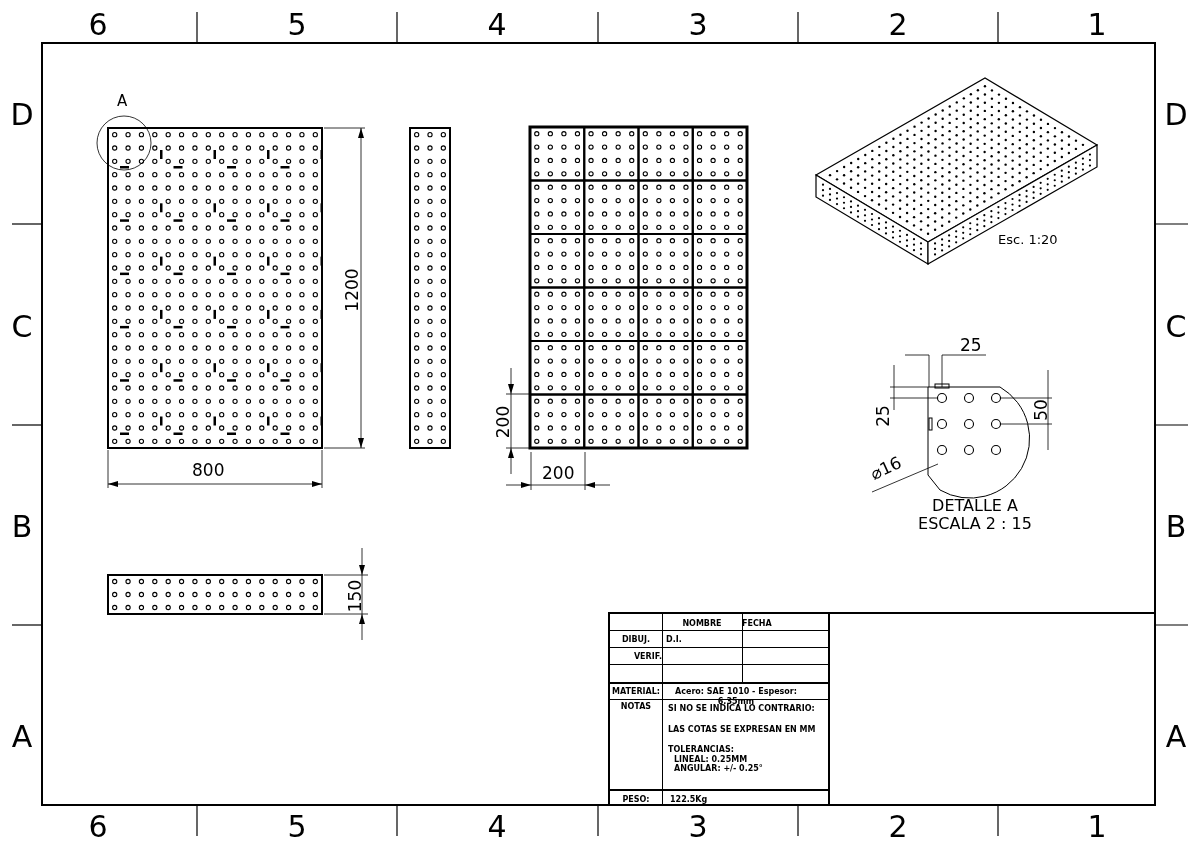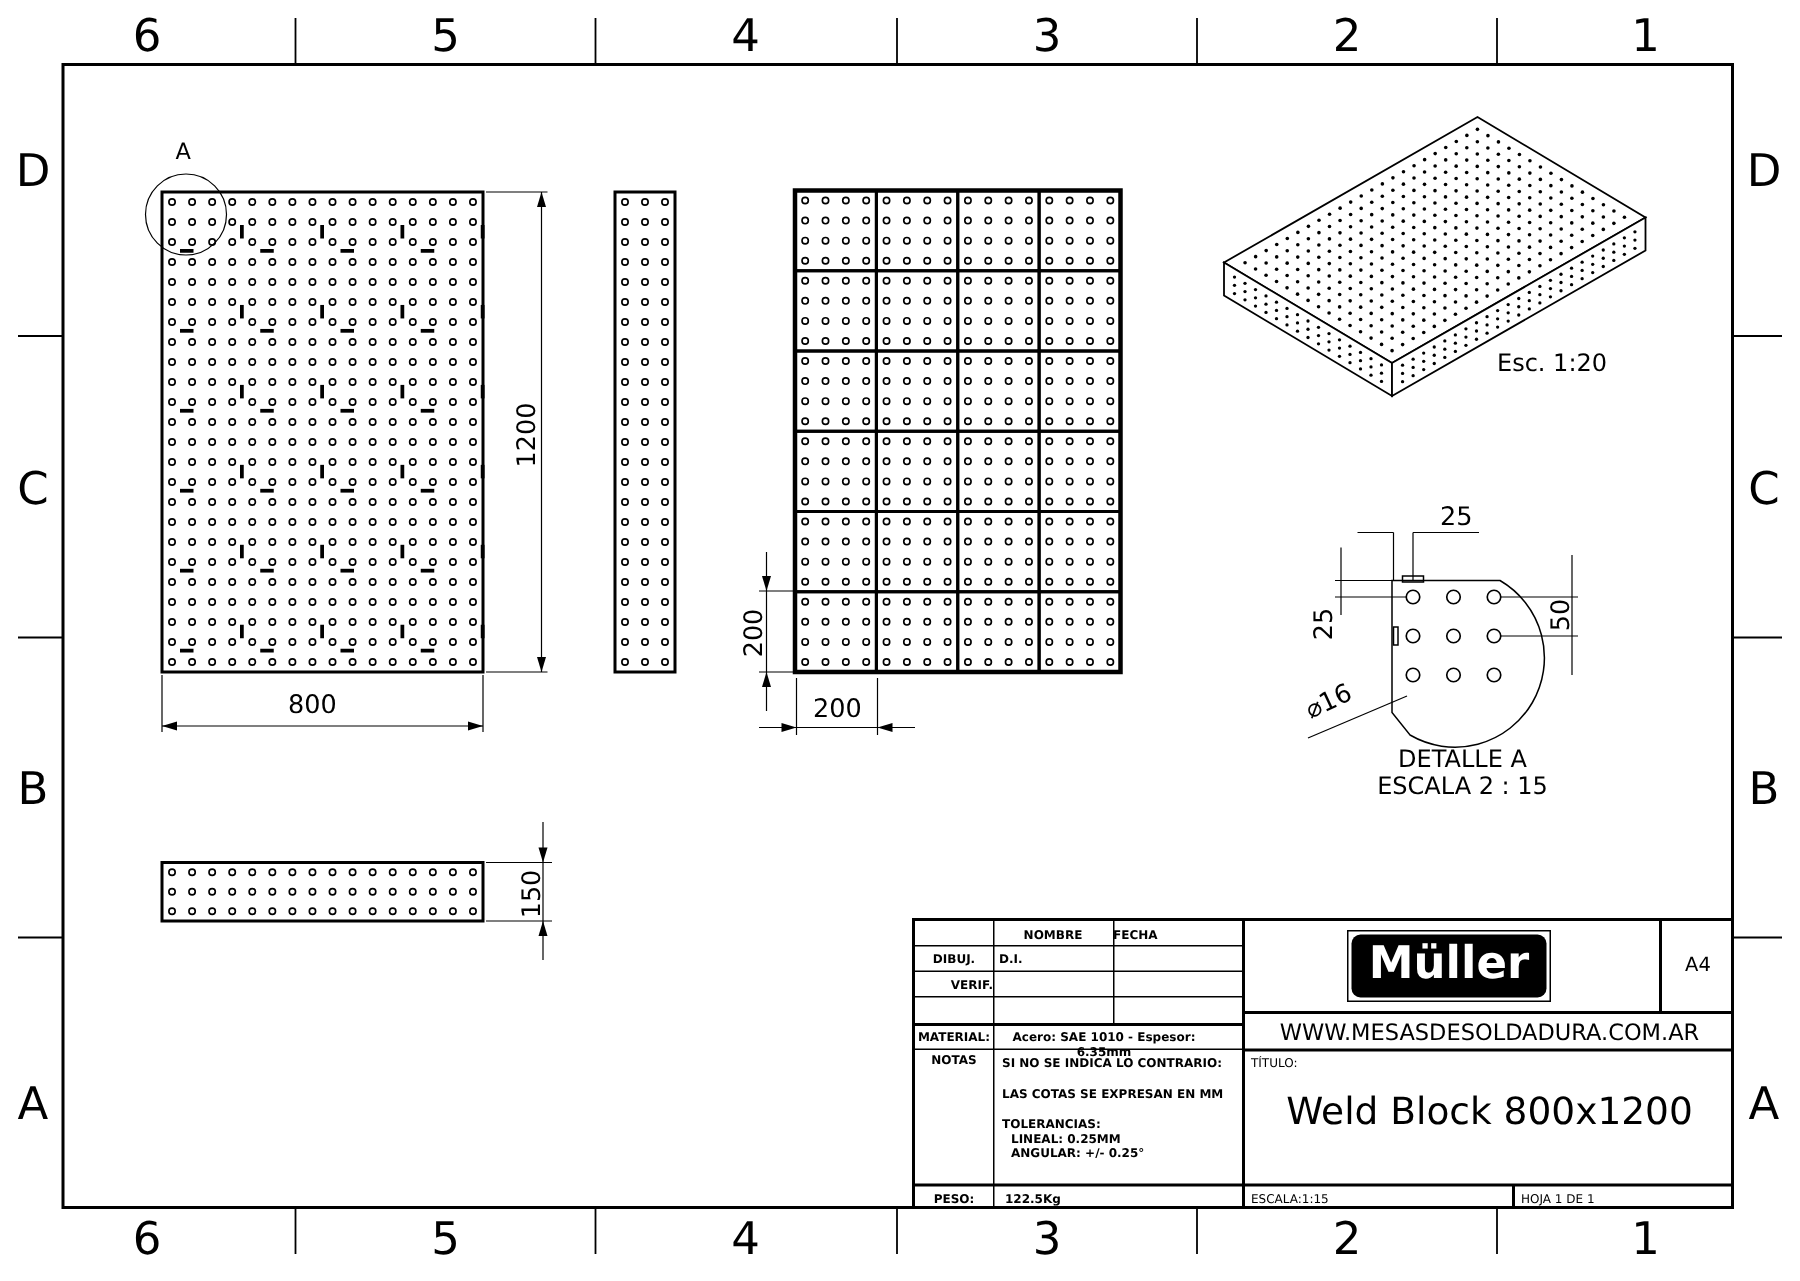--- a/index.html
+++ b/index.html
@@ -1552,21 +1552,21 @@
       <polygon points="585,485 595,482 595,488"></polygon>
   </g>
 </svg>
 
 <div class="abs" style="left:192px;top:460px;font-size:17px">800</div>
 <div class="abs" style="left:330px;top:280px;font-size:17px;transform:rotate(-90deg)">1200</div>
 <div class="abs" style="left:339px;top:586px;font-size:17px;transform:rotate(-90deg)">150</div>
 <div class="abs" style="left:487px;top:412px;font-size:17px;transform:rotate(-90deg)">200</div>
 <div class="abs" style="left:542px;top:463px;font-size:17px">200</div>
 <div class="abs" style="left:117px;top:92px;font-size:15px">A</div>
-<div class="abs" style="left:998px;top:232px;font-size:16px">Esc. 1:20</div>
+<div class="abs" style="left:998px;top:232px;font-size:13px">Esc. 1:20</div>
 <div class="abs" style="left:960px;top:335px;font-size:17px">25</div>
 <div class="abs" style="left:872px;top:406px;font-size:17px;transform:rotate(-90deg)">25</div>
 <div class="abs" style="left:1030px;top:400px;font-size:17px;transform:rotate(-90deg)">50</div>
 <div class="abs" style="left:870px;top:458px;font-size:17px;transform:rotate(-25deg)"><span>⌀</span><span>16</span></div>
 <div class="abs" style="left:920px;top:496px;font-size:16px;width:110px;text-align:center">DETALLE A</div>
 <div class="abs" style="left:895px;top:514px;font-size:16px;width:160px;text-align:center">ESCALA 2 : 15</div>
 
 <div class="abs" style="left:608px;top:612px;width:546px;height:192px;border:2px solid #000;border-right:none;border-bottom:none;box-sizing:border-box;">
 
   <div class="abs" style="left:0;top:0;width:218px;height:190px;border-right:2px solid #000;font-weight:bold;">
@@ -1588,29 +1588,13 @@
     <div class="tb" style="left:0;top:88px;width:52px;text-align:center">NOTAS</div>
     <div class="tb" style="left:58px;top:90px">SI NO SE INDICA LO CONTRARIO:</div>
     <div class="tb" style="left:58px;top:111px">LAS COTAS SE EXPRESAN EN MM</div>
     <div class="tb" style="left:58px;top:131px">TOLERANCIAS:</div>
     <div class="tb" style="left:64px;top:141px">LINEAL: 0.25MM</div>
     <div class="tb" style="left:64px;top:150px">ANGULAR: +/- 0.25°</div>
     <div class="tb" style="left:0;top:181px;width:52px;text-align:center">PESO:</div>
     <div class="tb" style="left:60px;top:181px">122.5Kg</div>
   </div>
 
-  <div class="abs" style="left:220px;top:0;width:326px;height:190px;">
-    <div class="abs" style="left:0;top:60px;width:326px;height:1px;border-top:2px solid #000"></div>
-    <div class="abs" style="left:0;top:85px;width:326px;height:1px;border-top:2px solid #000"></div>
-    <div class="abs" style="left:0;top:175px;width:326px;height:1px;border-top:2px solid #000"></div>
-    <div class="abs" style="left:276px;top:0;width:2px;height:61px;background:#000"></div>
-    <div class="abs" style="left:178px;top:176px;width:2px;height:14px;background:#000"></div>
-    <div class="abs" style="left:68px;top:6px;width:136px;height:48px;border:1.5px solid #000;box-sizing:border-box;padding:2px;">
-      <div style="background:#000;color:#fff;height:100%;border-radius:6px;text-align:center;font-weight:bold;font-size:30px;line-height:40px;font-family:'DejaVu Sans',sans-serif;">Müller</div>
-    </div>
-    <div class="abs" style="left:278px;top:22px;width:48px;text-align:center;font-size:13px">A4</div>
-    <div class="abs" style="left:0;top:65px;width:326px;text-align:center;font-size:15px">WWW.MESASDESOLDADURA.COM.AR</div>
-    <div class="tb" style="left:4px;top:90px">TÍTULO:</div>
-    <div class="abs" style="left:0;top:112px;width:326px;text-align:center;font-size:25px">Weld Block 800x1200</div>
-    <div class="tb" style="left:4px;top:181px">ESCALA:1:15</div>
-    <div class="tb" style="left:184px;top:181px">HOJA 1 DE 1</div>
-  </div>
 </div>
 
 </body></html>

